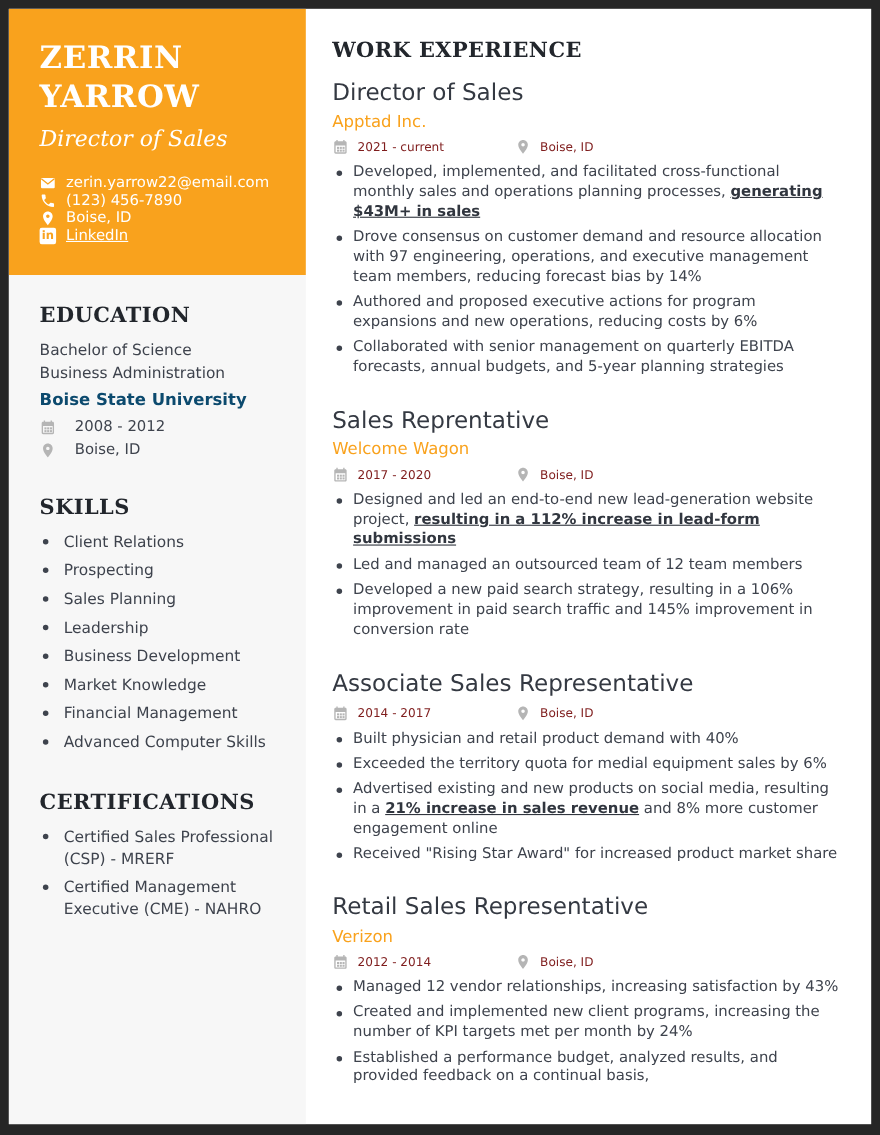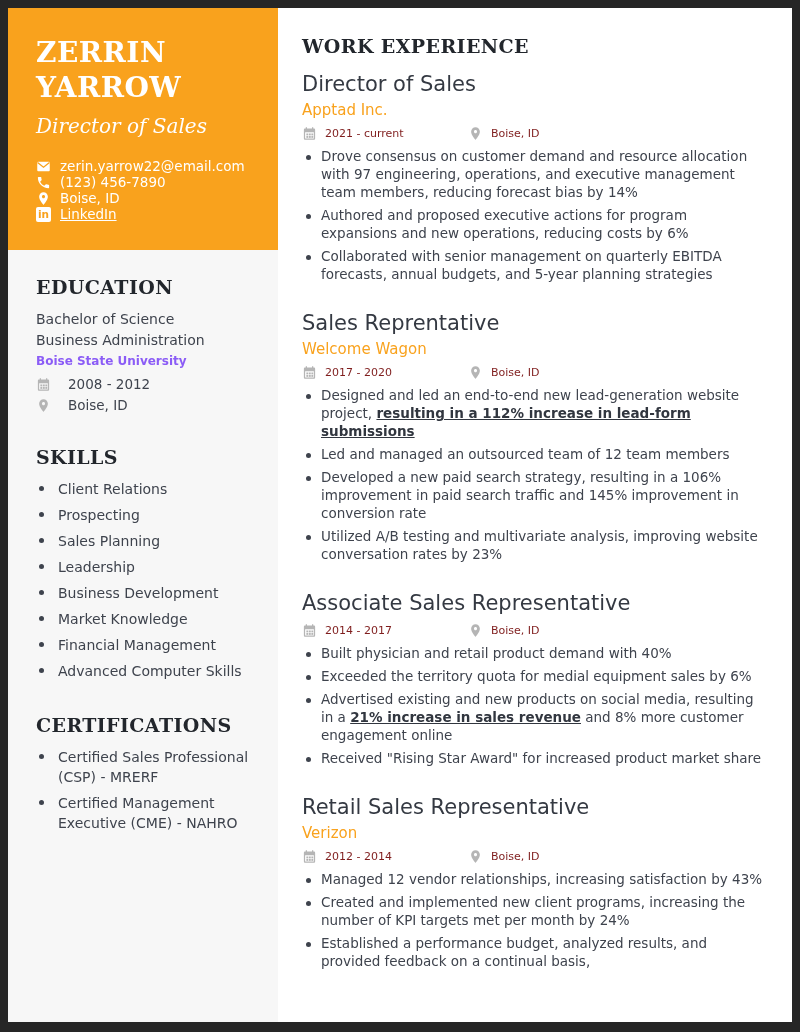--- a/index.html
+++ b/index.html
@@ -19,21 +19,21 @@
   .contact-row .ctext{white-space:nowrap;}
   .contact-row a,.link-text{color:#fff;text-decoration:underline;}
   .icon14{width:15px;height:15px;flex:0 0 15px;display:block;}
   .li-badge{width:15px;height:15px;flex:0 0 15px;background:#fff;color:#F9A21D;border-radius:2px;
     font-size:10.5px;font-weight:700;display:flex;align-items:center;justify-content:center;line-height:1;}
   .side-section{padding:0 22px 0 28px;}
   .side-heading{font-family:"DejaVu Serif","Liberation Serif",serif;font-weight:700;font-size:19px;
     color:#22262C;letter-spacing:.4px;margin:26px 0 11px;}
   .side-heading.gap-lg{margin-top:33px;}
   .edu-line{font-size:14px;color:#3E434D;line-height:1.5;}
-  .school{color:#8b5cf6;font-weight:700;font-size:12px;margin:3px 0 8px;}
+  .school{color:#0c4a6e;font-weight:700;font-size:15px;margin:3px 0 8px;}
   .meta-mini{display:flex;align-items:center;gap:17px;font-size:13.5px;color:#3E434D;margin-top:5px;}
   .side-list{list-style:none;margin:0;padding:0;}
   .side-list li{position:relative;padding-left:22px;font-size:14px;color:#3E434D;line-height:1.43;margin-bottom:6px;}
   .side-list li::before{content:"";position:absolute;left:3px;top:7px;width:5px;height:5px;border-radius:50%;background:#3E434D;}
   
   .main{position:absolute;left:294px;top:0;width:462px;padding-top:27px;}
   .main-heading{font-family:"DejaVu Serif","Liberation Serif",serif;font-weight:700;font-size:19px;
     color:#22262C;letter-spacing:.4px;margin:0;}
   .job{margin-top:15px;}
   .job + .job{margin-top:27px;}
@@ -157,20 +157,21 @@
           <span>2021 - current</span>
         </span>
         <span class="cell">
           <svg class="icon14" viewBox="0 0 24 24">
             <path fill="#B5B5B5" fill-rule="evenodd" d="M12 2c-3.87 0-7 3.13-7 7 0 5.25 7 13 7 13s7-7.75 7-13c0-3.87-3.13-7-7-7zm0 9.5c-1.38 0-2.5-1.12-2.5-2.5s1.12-2.5 2.5-2.5 2.5 1.12 2.5 2.5-1.12 2.5-2.5 2.5z"></path>
           </svg>
           <span>Boise, ID</span>
         </span>
       </div>
       <ul class="bullets">
+        <li><span>Developed, implemented, and facilitated cross-functional monthly sales and operations planning processes, </span><span class="em">generating $43M+ in sales</span><span></span></li>
         <li><span>Drove consensus on customer demand and resource allocation with 97 engineering, operations, and executive management team members, reducing forecast bias by 14%</span><span class="em"></span><span></span></li>
         <li><span>Authored and proposed executive actions for program expansions and new operations, reducing costs by 6%</span><span class="em"></span><span></span></li>
         <li><span>Collaborated with senior management on quarterly EBITDA forecasts, annual budgets, and 5-year planning strategies</span><span class="em"></span><span></span></li>
       </ul>
     </section>
 
     <section class="job">
       <h3 class="job-title">Sales Reprentative</h3>
       <div class="company">Welcome Wagon</div>
       <div class="meta-row">
@@ -192,21 +193,20 @@
           <svg class="icon14" viewBox="0 0 24 24">
             <path fill="#B5B5B5" fill-rule="evenodd" d="M12 2c-3.87 0-7 3.13-7 7 0 5.25 7 13 7 13s7-7.75 7-13c0-3.87-3.13-7-7-7zm0 9.5c-1.38 0-2.5-1.12-2.5-2.5s1.12-2.5 2.5-2.5 2.5 1.12 2.5 2.5-1.12 2.5-2.5 2.5z"></path>
           </svg>
           <span>Boise, ID</span>
         </span>
       </div>
       <ul class="bullets">
         <li><span>Designed and led an end-to-end new lead-generation website project, </span><span class="em">resulting in a 112% increase in lead-form submissions</span><span></span></li>
         <li><span>Led and managed an outsourced team of 12 team members</span><span class="em"></span><span></span></li>
         <li><span>Developed a new paid search strategy, resulting in a 106% improvement in paid search traffic and 145% improvement in conversion rate</span><span class="em"></span><span></span></li>
-        <li><span>Utilized A/B testing and multivariate analysis, improving website conversation rates by 23%</span><span class="em"></span><span></span></li>
       </ul>
     </section>
 
     <section class="job">
       <h3 class="job-title">Associate Sales Representative</h3>
       <div class="meta-row">
         <span class="cell date-cell">
           <svg class="icon14" viewBox="0 0 24 24">
             <path fill="#B5B5B5" d="M19 4h-1V2h-2v2H8V2H6v2H5c-1.1 0-2 .9-2 2v14c0 1.1.9 2 2 2h14c1.1 0 2-.9 2-2V6c0-1.1-.9-2-2-2zm0 16H5V10h14v10z"></path>
             <g fill="#B5B5B5">

